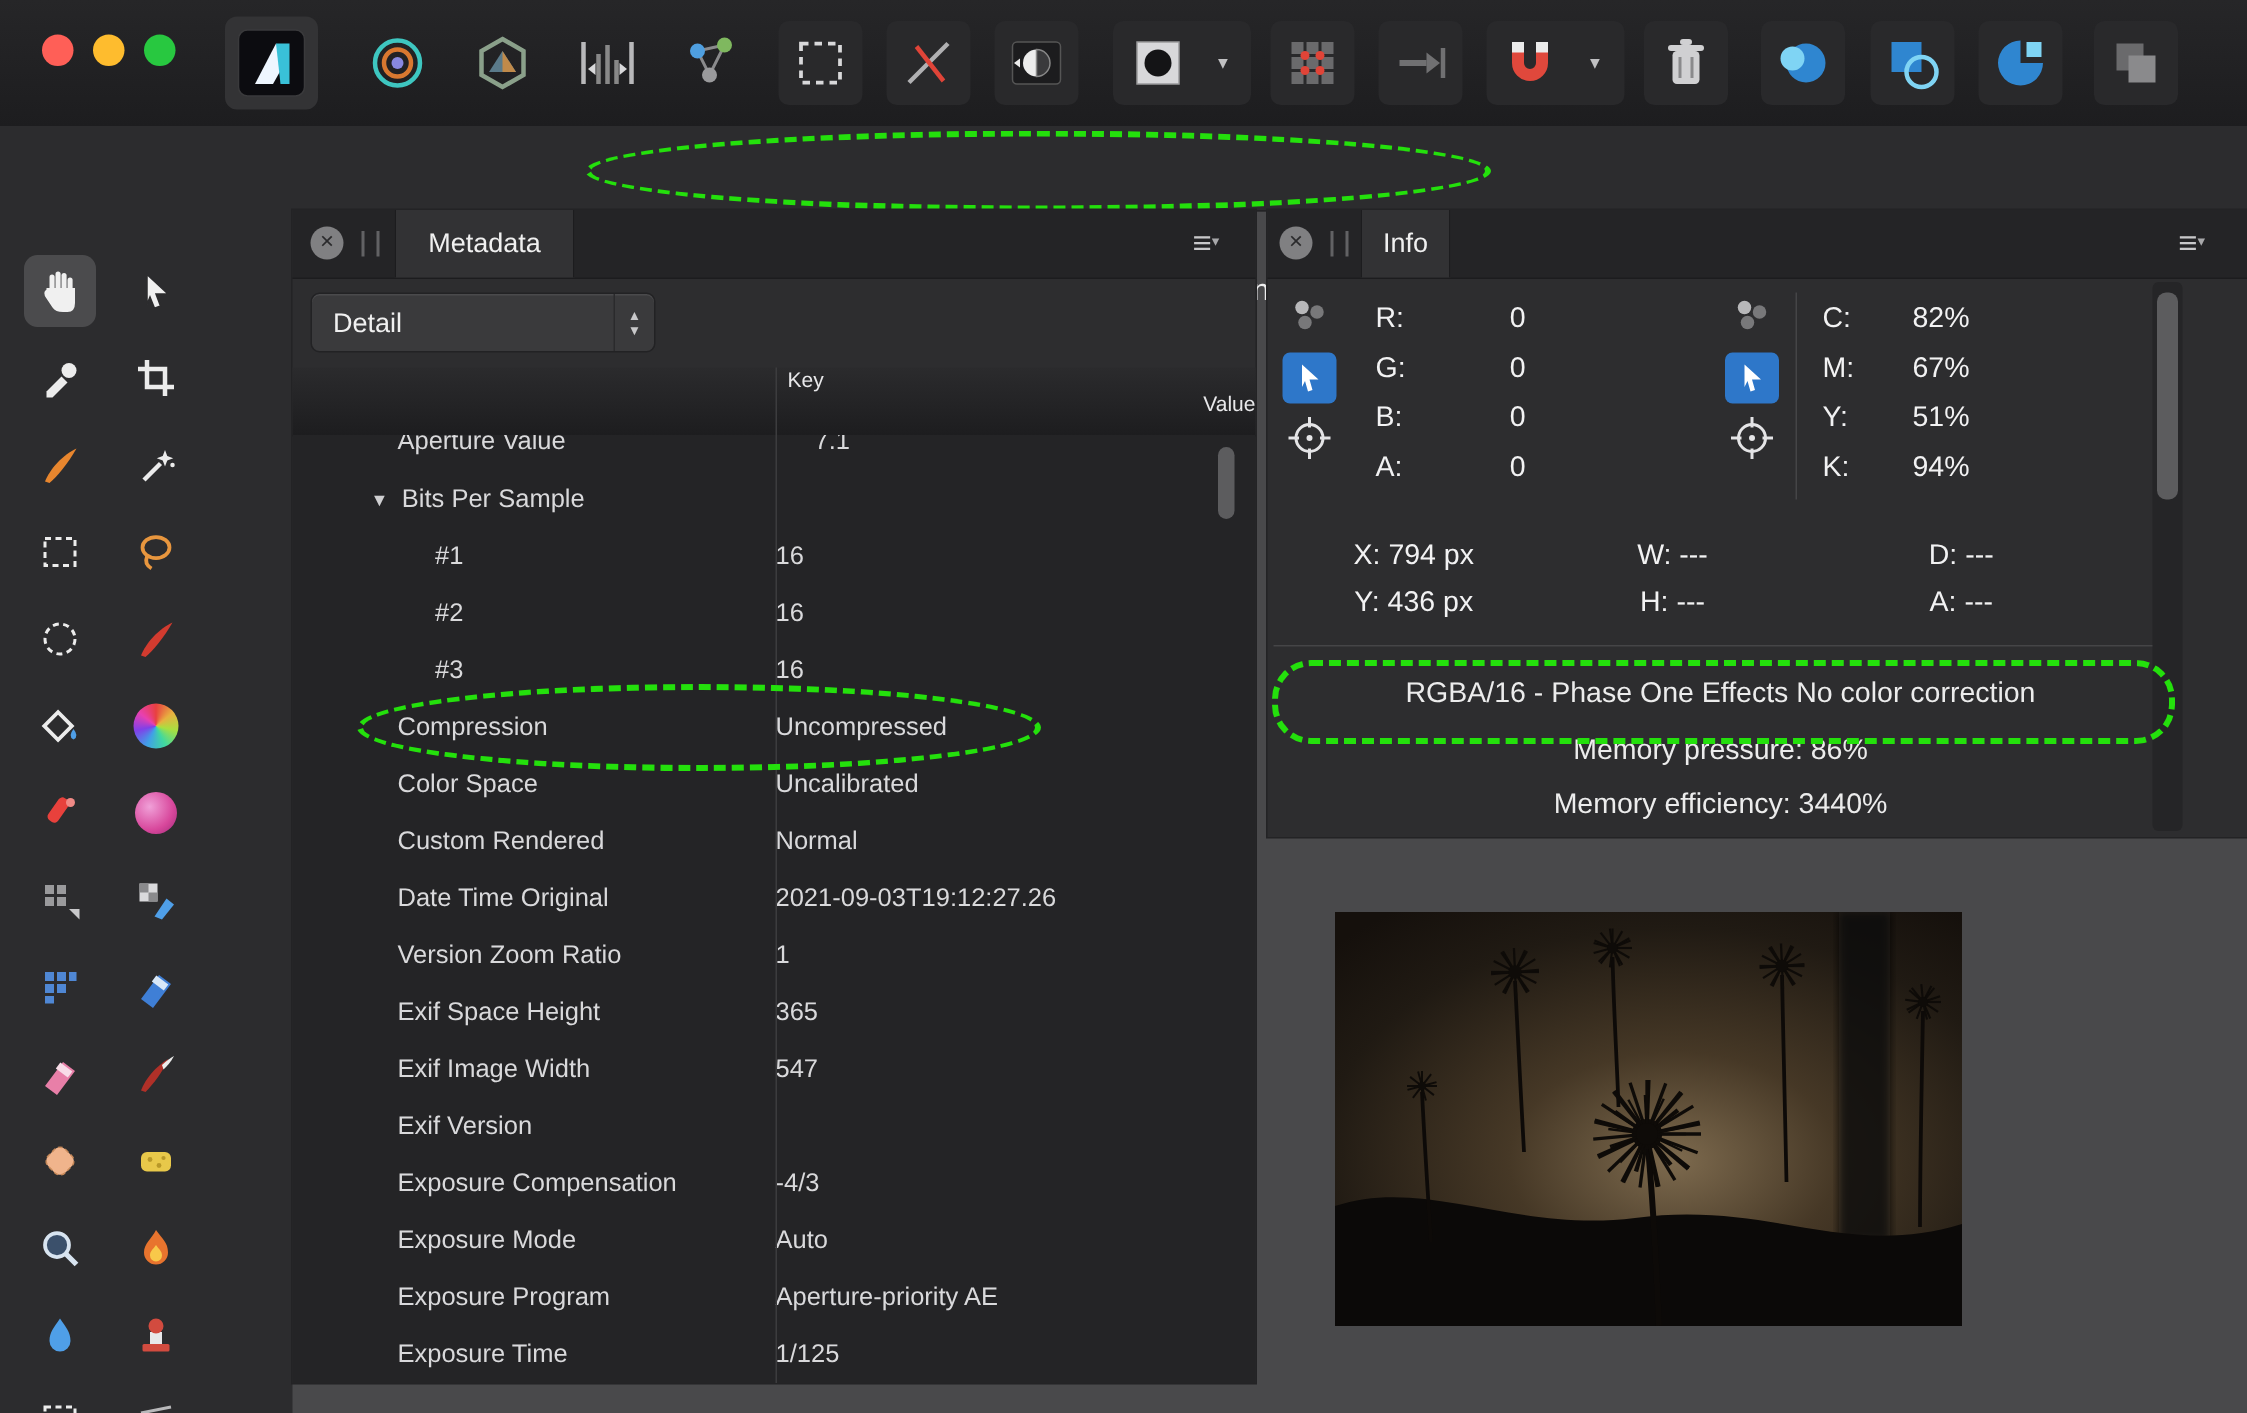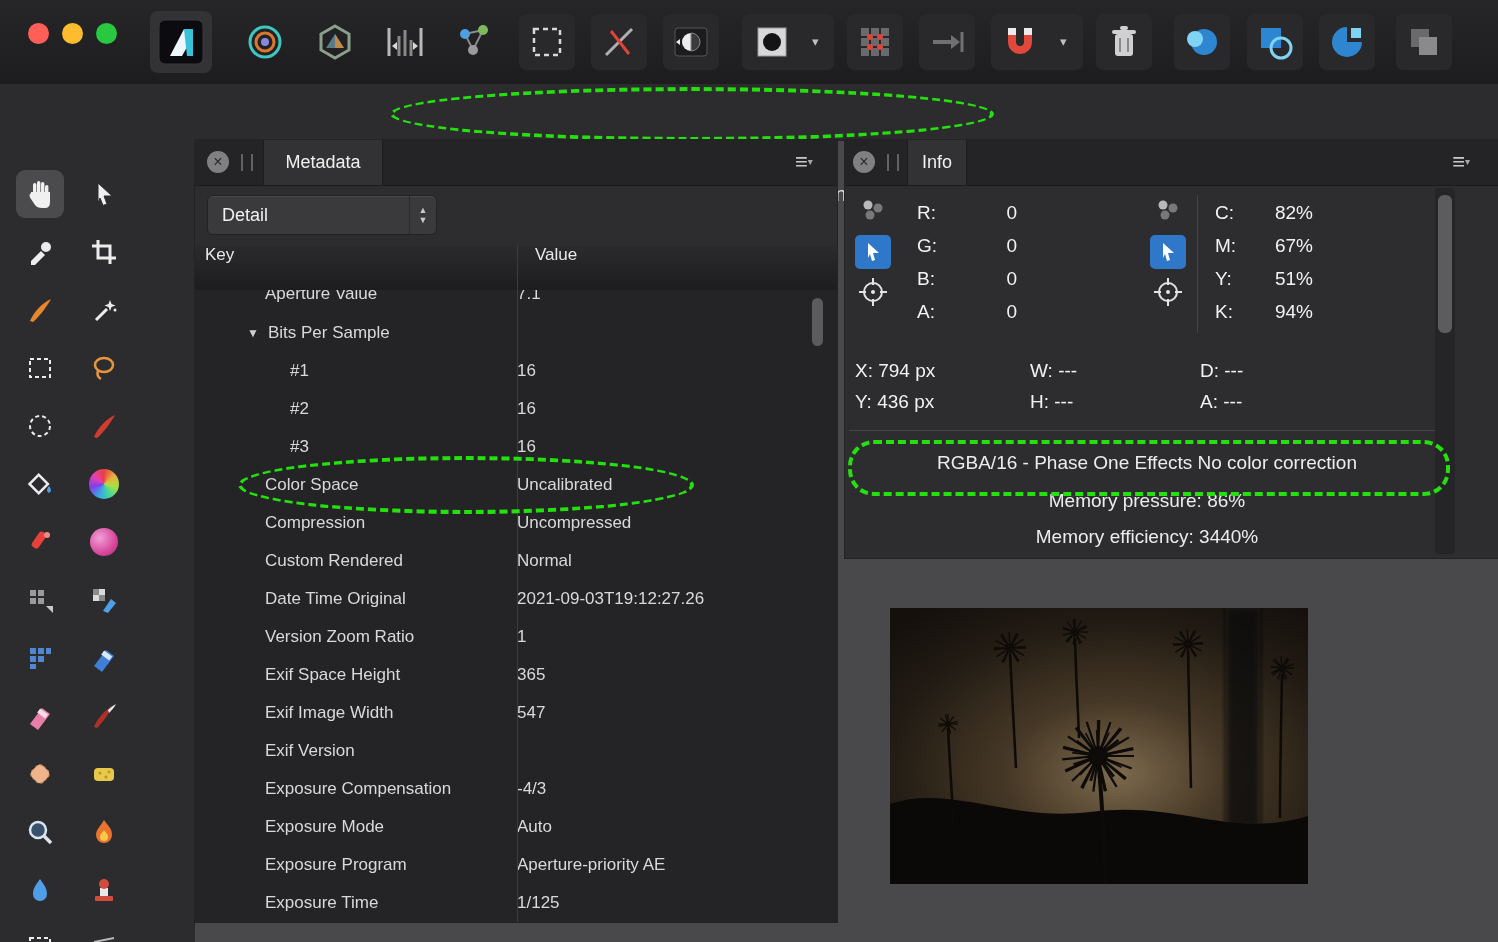--- a/index.html
+++ b/index.html
@@ -32,38 +32,38 @@
   .phead{position:absolute;left:0;top:0;right:0;height:45px;background:#242426;border-bottom:1px solid #1c1c1e;}
   .ptab{position:absolute;top:0;height:45px;background:#323234;display:flex;align-items:center;justify-content:center;font-size:18px;color:#f0f0f0;border-left:1px solid #1c1c1e;border-right:1px solid #1c1c1e;}
   .closec{position:absolute;width:22px;height:22px;border-radius:50%;background:#808082;color:#2a2a2c;font-size:16px;line-height:22px;text-align:center;top:11px;}
   .handle{position:absolute;top:14px;width:8px;height:17px;border-left:2px solid #626264;border-right:2px solid #626264;}
   .hamb{position:absolute;top:10px;color:#c8c8ca;font-size:22px;line-height:24px;}
   .hamb small{font-size:10px;color:#a8a8aa;vertical-align:bottom;}
   
   .dropdown{position:absolute;left:12px;top:55px;width:228px;height:38px;background:#3a3a3c;border-radius:6px;border:1px solid #222224;box-shadow:inset 0 1px 0 #4a4a4c;display:flex;align-items:center;font-size:18px;color:#f0f0f0;}
   .dropdown .dlabel{padding-left:14px;flex:1;}
   .dropdown .stepper{width:26px;height:100%;border-left:1px solid #2a2a2c;display:flex;flex-direction:column;align-items:center;justify-content:center;font-size:9px;color:#c8c8ca;line-height:10px;}
-  .thead{position:absolute;left:0;top:105px;right:0;height:45px;background:linear-gradient(#2b2b2d,#1d1d1f);border-bottom:1px solid #161618;display:flex;align-items:flex-start;font-size:17px;color:#e8e8ea;}
+  .thead{position:absolute;left:0;top:105px;right:0;height:45px;background:linear-gradient(#2b2b2d,#1d1d1f);border-bottom:1px solid #161618;display:flex;align-items:flex-end;font-size:14px;color:#e8e8ea;flex-direction:column;}
   .thead .hk{padding-left:10px;width:312px;}
   .thead .hv{padding-left:18px;}
   .rows{position:absolute;left:0;top:150px;right:0;bottom:0;background:#242426;overflow:hidden;}
   .mrow{display:flex;height:38px;align-items:center;font-size:17px;color:#d9d9db;}
-  .mrow.clipped{height:24px;overflow:hidden;}
+  .mrow.clipped{height:24px;overflow:hidden;gap:26px;}
   .mrow.clipped .mkey,.mrow.clipped .mval{margin-top:-16px;}
   .mkey{width:322px;box-sizing:border-box;display:flex;align-items:center;}
   .mkey.ind0{padding-left:52px;}
   .mkey.ind1{padding-left:70px;}
   .mkey.ind2{padding-left:95px;}
   .disc{font-size:12px;color:#cfcfd1;margin-right:9px;}
   .mval{flex:1;}
   .coldiv{position:absolute;top:105px;bottom:0;left:322px;width:1px;background:#3c3c3e;}
   .vthumb{position:absolute;border-radius:6px;background:#5c5c5e;}
   
   .rrow{display:flex;justify-content:space-between;height:33px;align-items:center;font-size:19px;color:#f2f2f3;}
-  .pgrid{position:absolute;display:grid;grid-template-columns:175px 170px 1fr;grid-auto-rows:31px;font-size:19px;color:#f2f2f3;}
+  .pgrid{position:absolute;display:grid;grid-template-columns:175px 170px 1fr;grid-auto-rows:31px;font-size:19px;color:#f2f2f3;text-align:center;}
   .ctr{text-align:center;width:600px;}
   .annot{border:4px dashed #24e00c;pointer-events:none;}
   .ico-cell{width:40px;height:36px;display:flex;align-items:center;justify-content:center;}
   .cursor-sel{width:36px;height:34px;background:#2e77c9;border-radius:5px;display:flex;align-items:center;justify-content:center;}
   
   .photo{left:890px;top:608px;width:418px;height:276px;}
 </style>
 </head>
 <body>
 
@@ -539,29 +539,29 @@
         <div class="mval">16</div>
       </div>
       <div class="mrow">
         <div class="mkey ind2">
           <span>#3</span>
         </div>
         <div class="mval">16</div>
       </div>
       <div class="mrow">
         <div class="mkey ind1">
+          <span>Compression</span>
+        </div>
+        <div class="mval">Uncompressed</div>
+      </div>
+      <div class="mrow">
+        <div class="mkey ind1">
           <span>Color Space</span>
         </div>
         <div class="mval">Uncalibrated</div>
-      </div>
-      <div class="mrow">
-        <div class="mkey ind1">
-          <span>Compression</span>
-        </div>
-        <div class="mval">Uncompressed</div>
       </div>
       <div class="mrow">
         <div class="mkey ind1">
           <span>Custom Rendered</span>
         </div>
         <div class="mval">Normal</div>
       </div>
       <div class="mrow">
         <div class="mkey ind1">
           <span>Date Time Original</span>

